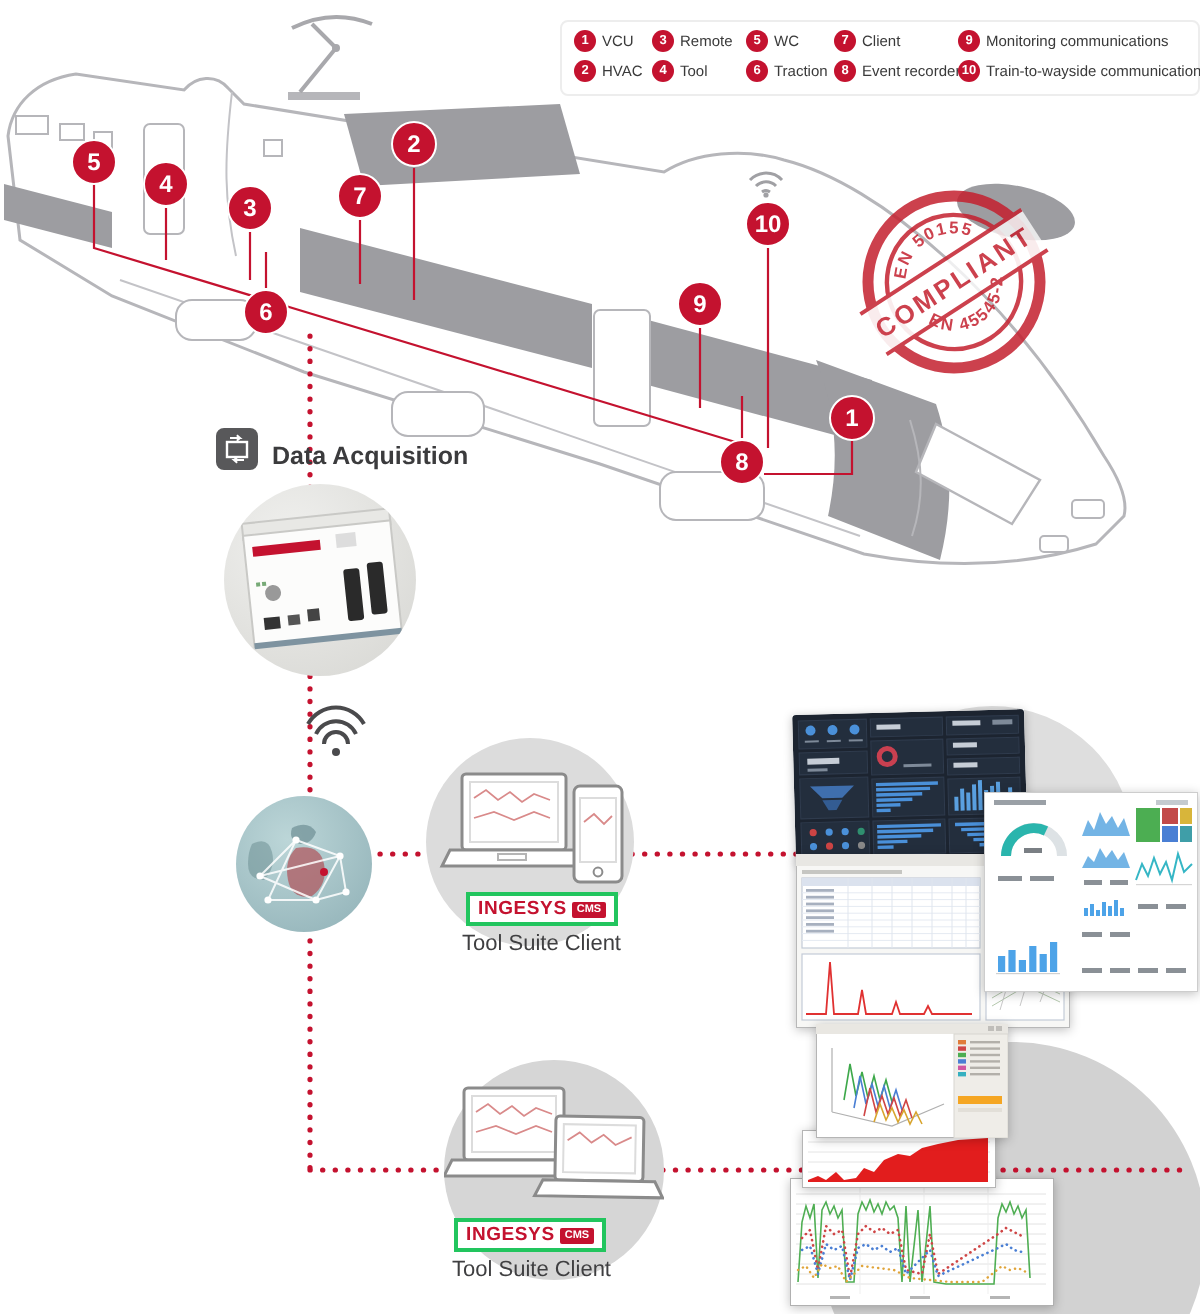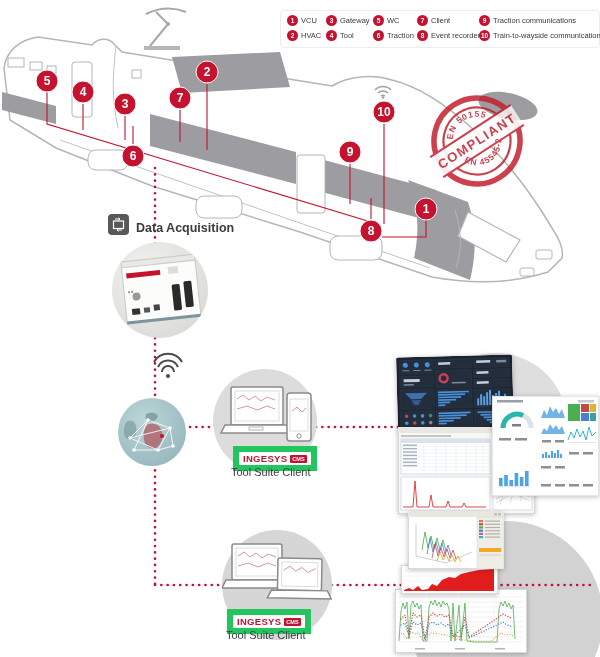--- a/index.html
+++ b/index.html
@@ -22,21 +22,21 @@
   .sec-text{margin-left:7px;font-size:12.5px;font-weight:bold;color:#3b3b3d;}
 
   
   .gray-circle{border-radius:50%;background:#dcdcdc;z-index:2;}
   #device-circle{left:112px;top:242px;width:96px;height:96px;border-radius:50%;z-index:2;
                  background:radial-gradient(circle at 35% 30%,#f0f0ee,#d6d6d2);overflow:hidden;}
   #globe{left:118px;top:398px;width:68px;height:68px;border-radius:50%;z-index:2;
          background:radial-gradient(circle at 38% 32%,#bcd6d8,#8fb0b6);overflow:hidden;}
 
   
-  .brand-badge{display:inline-flex;align-items:center;gap:3px;border:6px solid #22c55e;background:#fff;
+  .brand-badge{display:inline-flex;align-items:center;gap:3px;border:2px solid #22c55e;background:#fff;
                padding:1px 4px;z-index:6;}
   .brand-name{color:#c4122f;font-weight:bold;font-size:9.5px;letter-spacing:.3px;}
   .brand-chip{background:#c4122f;color:#fff;font-size:5.5px;font-weight:bold;padding:1px 2px;border-radius:1px;}
   .caption{font-size:11px;color:#3f3f41;z-index:6;}
 
   
   .win{z-index:3;box-shadow:0 1px 5px rgba(0,0,0,.25);background:#fff;}
   #dash-dark{left:397px;top:356px;transform:rotate(-1.5deg);z-index:3;}
   #dash-white{left:492px;top:396px;z-index:5;}
   #app-window{left:398px;top:427px;z-index:4;}
@@ -188,21 +188,21 @@
     <div class="lg-item" style="left:6px;top:4px">
         <span class="lg-num">1</span>
         <span class="lg-lab">VCU</span>
       </div>
     <div class="lg-item" style="left:6px;top:19px">
         <span class="lg-num">2</span>
         <span class="lg-lab">HVAC</span>
       </div>
     <div class="lg-item" style="left:45px;top:4px">
         <span class="lg-num">3</span>
-        <span class="lg-lab">Gateway</span>
+        <span class="lg-lab">Remote</span>
       </div>
     <div class="lg-item" style="left:45px;top:19px">
         <span class="lg-num">4</span>
         <span class="lg-lab">Tool</span>
       </div>
     <div class="lg-item" style="left:92px;top:4px">
         <span class="lg-num">5</span>
         <span class="lg-lab">WC</span>
       </div>
     <div class="lg-item" style="left:92px;top:19px">
@@ -212,21 +212,21 @@
     <div class="lg-item" style="left:136px;top:4px">
         <span class="lg-num">7</span>
         <span class="lg-lab">Client</span>
       </div>
     <div class="lg-item" style="left:136px;top:19px">
         <span class="lg-num">8</span>
         <span class="lg-lab">Event recorder</span>
       </div>
     <div class="lg-item" style="left:198px;top:4px">
         <span class="lg-num">9</span>
-        <span class="lg-lab">Traction communications</span>
+        <span class="lg-lab">Monitoring communications</span>
       </div>
     <div class="lg-item" style="left:198px;top:19px">
         <span class="lg-num">10</span>
         <span class="lg-lab">Train-to-wayside communications</span>
       </div>
   </div>
 
   <div class="abs sec-label" style="left:108px;top:214px">
     <span class="sec-icon">
       <svg width="15" height="15" viewBox="0 0 15 15">

